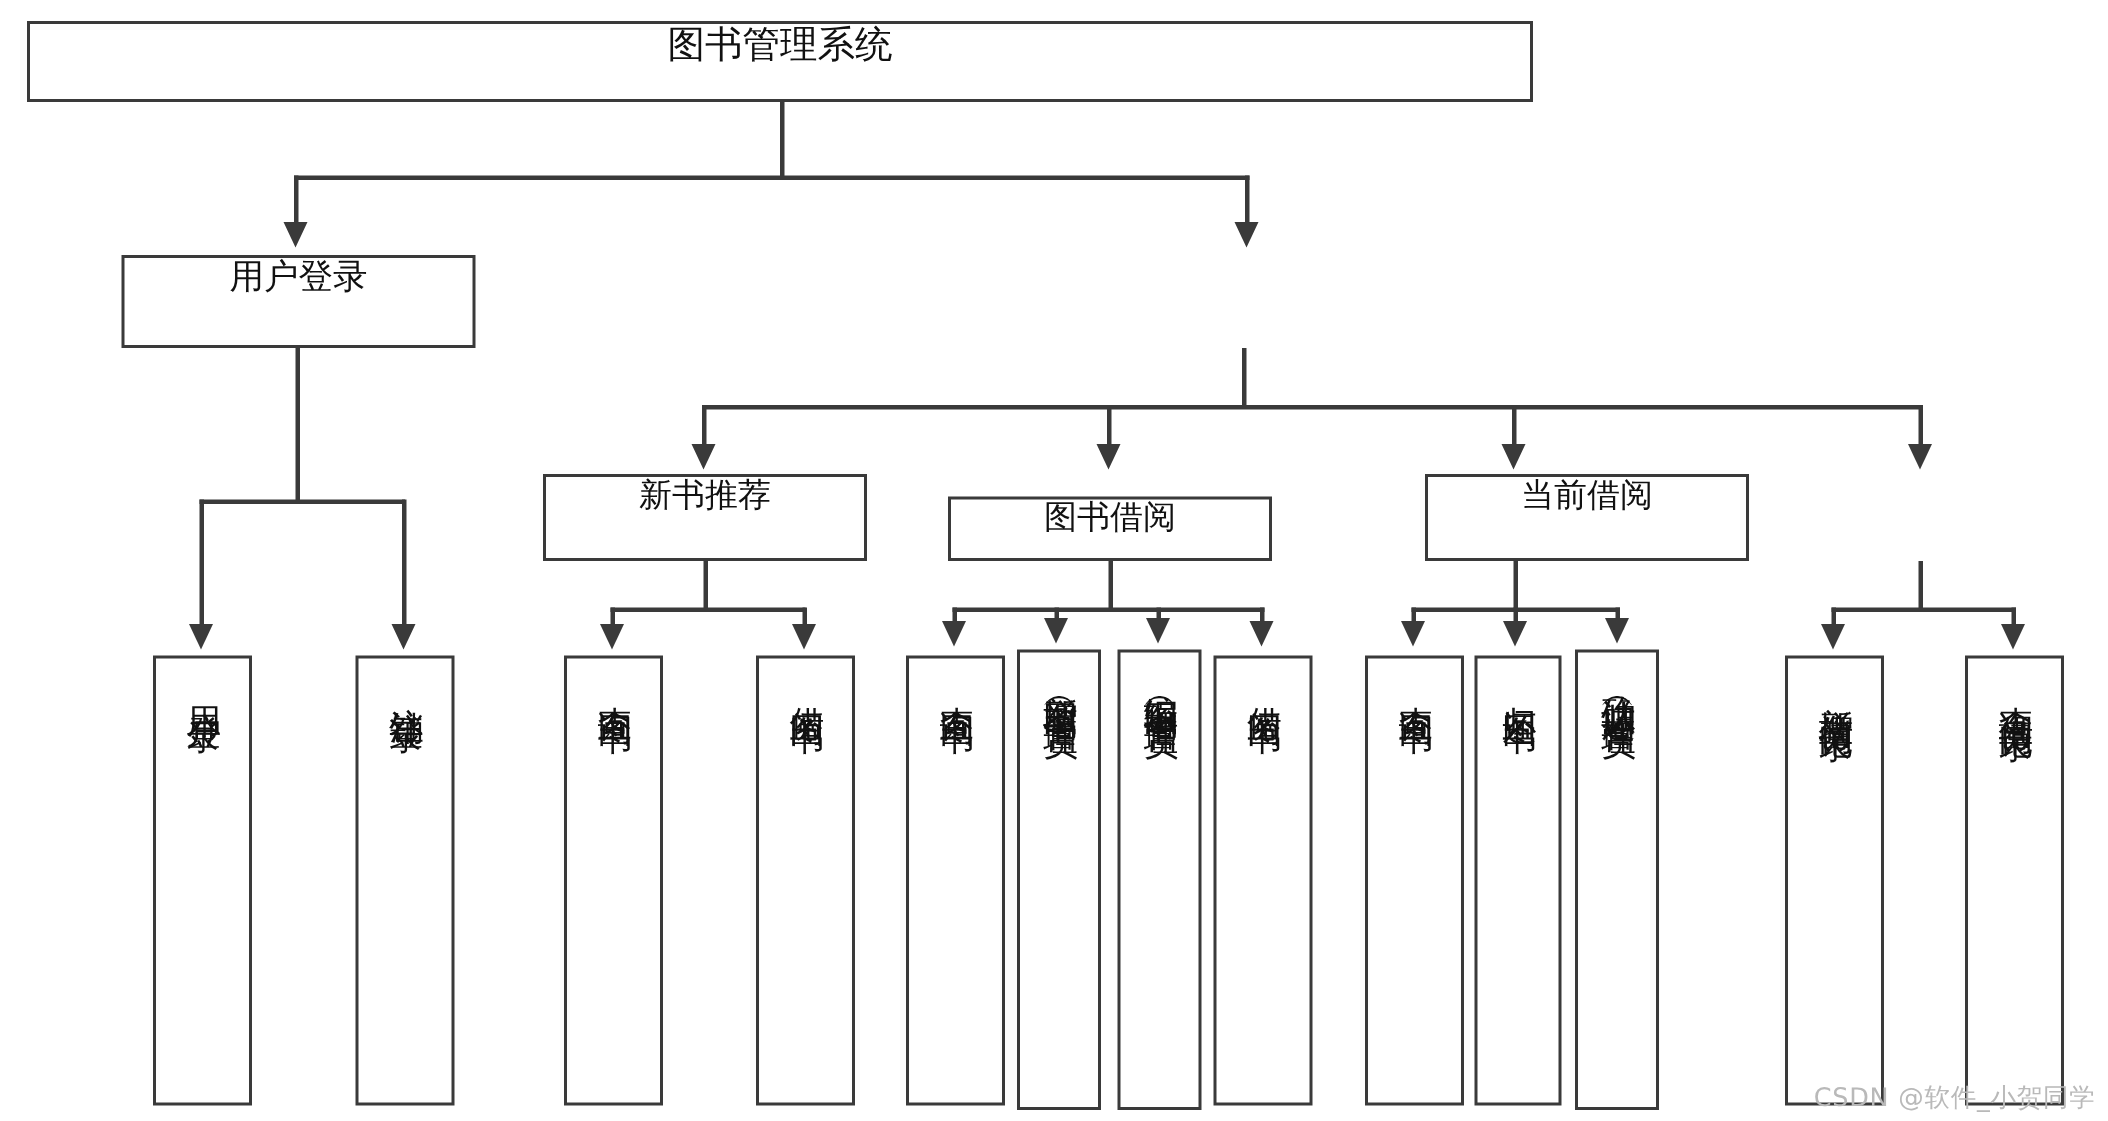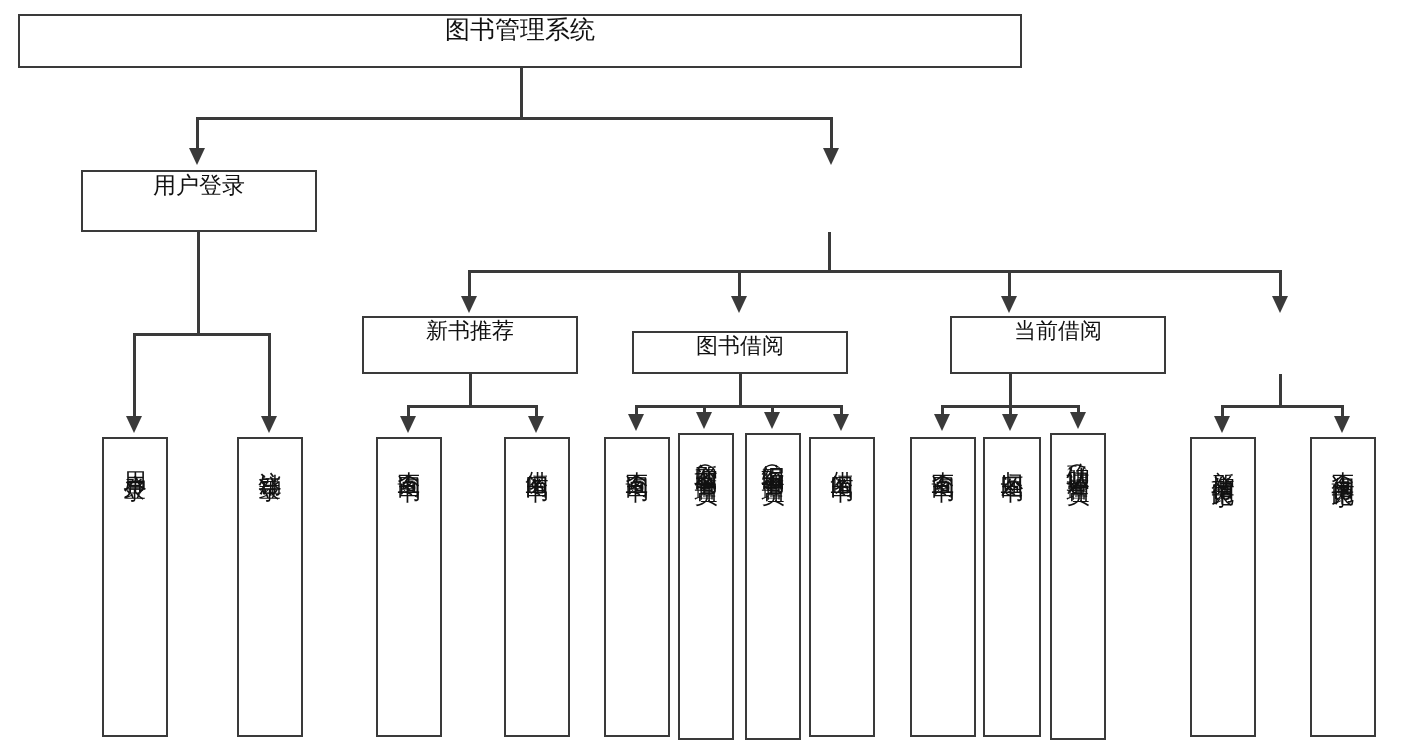--- a/index.html
+++ b/index.html
@@ -202,14 +202,15 @@
     <span class="vtext">确认归还（管理员）</span>
   </div>
 
   <div class="node leaf" style="left:1190px;top:437px;width:66px;height:300px;">
     <span class="vtext">新增借阅记录</span>
   </div>
   <div class="node leaf" style="left:1310px;top:437px;width:66px;height:300px;">
     <span class="vtext">查询借阅记录</span>
   </div>
 
+  <div class="watermark">CSDN @软件_小贺同学</div>
 
 </div>
 
 </body></html>

